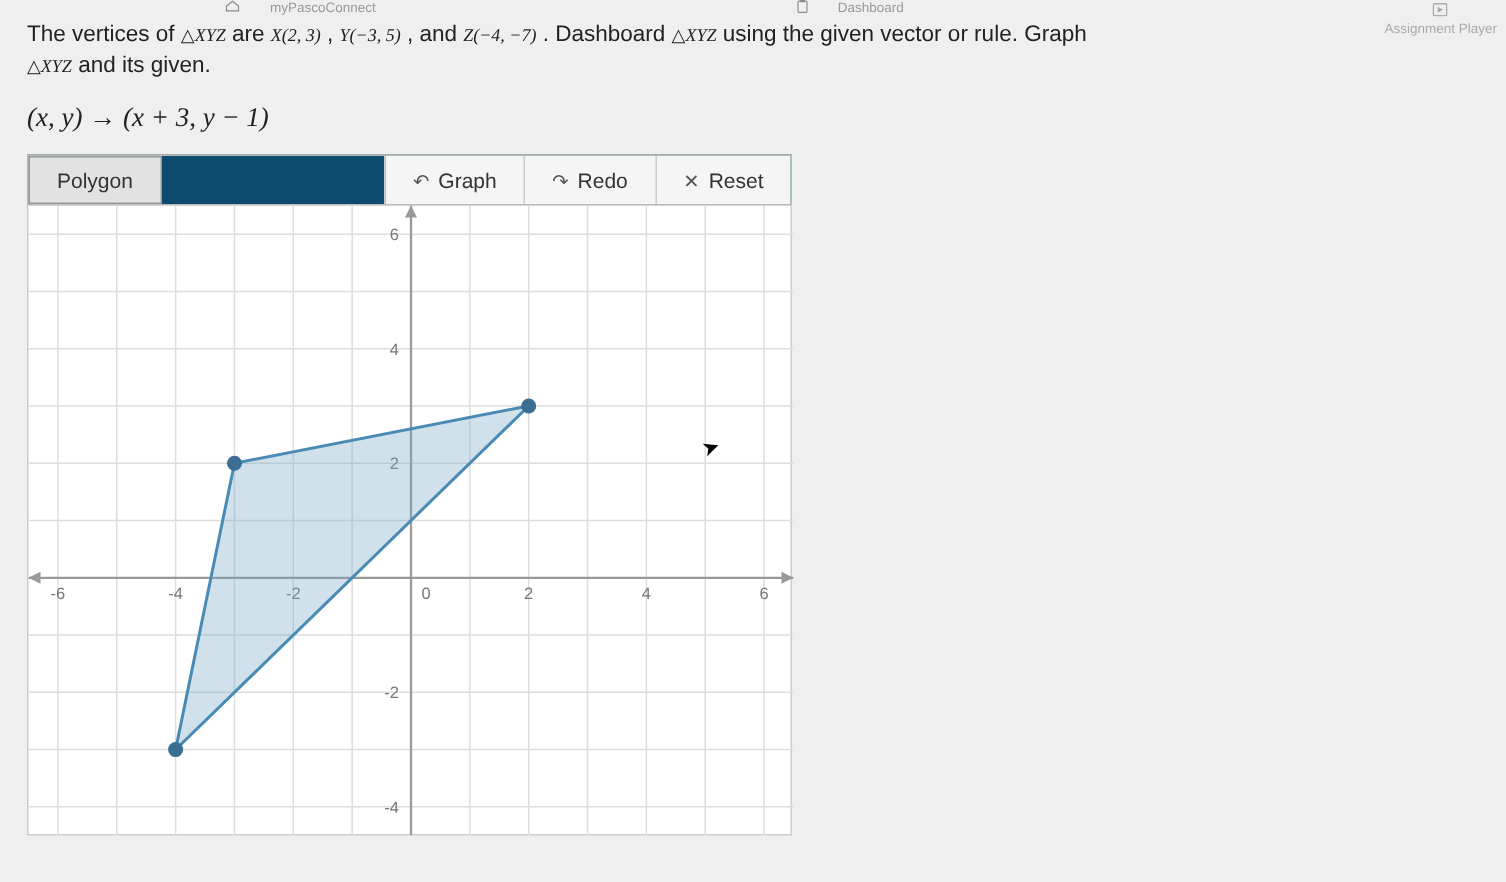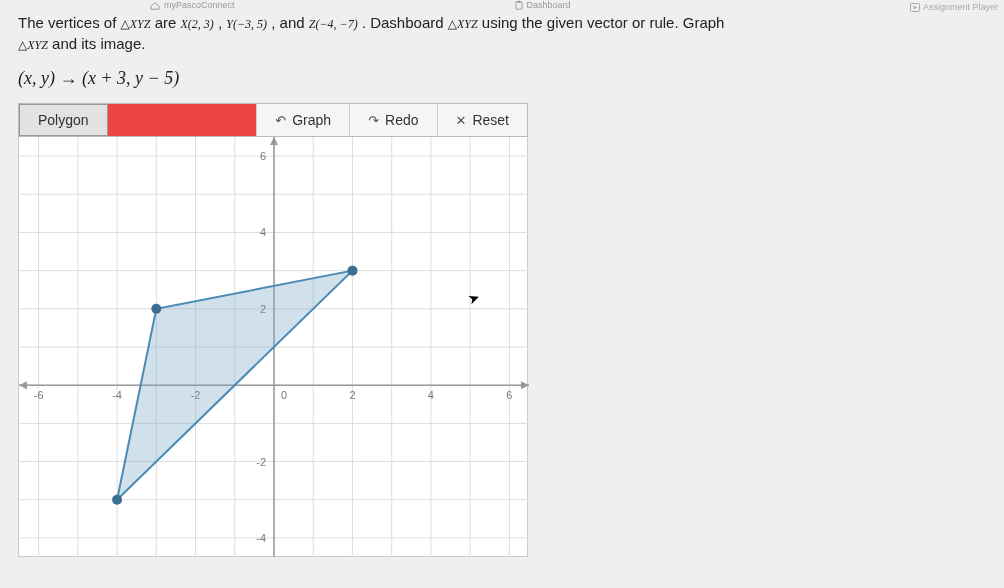--- a/index.html
+++ b/index.html
@@ -15,32 +15,33 @@
     position: absolute;
     top: 0; left: 0; right: 0;
     height: 10px;
     display: flex;
     font-size: 9px;
     color: #999;
     align-items: flex-start;
     padding-left: 150px;
     gap: 280px;
   }
-  .tab-item { display: flex; align-items: flex-end; gap: 4px; }
+  .tab-item { display: flex; align-items: flex-start; gap: 20px; }
   .tab-icon-home { width: 10px; height: 8px; }
   .tab-icon-dash { width: 8px; height: 9px; }
   .right-pill {
     position: absolute;
     right: 6px;
     top: 2px;
     font-size: 9px;
     color: #aaa;
     display: flex;
     align-items: center;
     gap: 3px;
+    flex-direction: column;
   }
   .content {
     padding: 12px 18px 0 18px;
   }
   .problem-text {
     font-size: 15px;
     color: #222;
     line-height: 1.4;
   }
   .math { font-family: 'Times New Roman', Times, serif; font-style: italic; font-size: 12px; }
@@ -50,21 +51,21 @@
     font-family: 'Times New Roman', Times, serif;
     font-style: italic;
     font-size: 18px;
     color: #222;
   }
   .toolbar {
     margin-top: 14px;
     display: flex;
     width: 510px;
     border: 1px solid #bbb;
-    background: #ef4444;
+    background: #0c4a6e;
     height: 34px;
     align-items: stretch;
   }
   .tb-btn {
     display: flex;
     align-items: center;
     justify-content: center;
     gap: 6px;
     font-size: 14px;
     color: #333;
@@ -114,24 +115,24 @@
       <rect x="0.5" y="0.5" width="9" height="8" rx="1" fill="none" stroke="#aaa" stroke-width="1"></rect>
       <path d="M3.5 2.5 L7 4.5 L3.5 6.5 Z" fill="#aaa"></path>
     </svg>
   <span>Assignment Player</span>
 </div>
 
 <div class="content">
 
   <div class="problem-text">
     <span>The vertices of </span><span class="math"><span class="up">△</span>XYZ</span><span> are </span><span class="math">X(2, 3)</span><span> , </span><span class="math">Y(−3, 5)</span><span> , and </span><span class="math">Z(−4, −7)</span><span> . Dashboard </span><span class="math"><span class="up">△</span>XYZ</span><span> using the given vector or rule. Graph </span><br>
-    <span class="math"><span class="up">△</span>XYZ</span><span> and its image.</span>
-  </div>
-
-  <div class="rule">(x, y) → (x + 3, y − 5)</div>
+    <span class="math"><span class="up">△</span>XYZ</span><span> and its given.</span>
+  </div>
+
+  <div class="rule">(x, y) → (x + 3, y − 1)</div>
 
   <div class="toolbar">
     <div class="tb-btn active">
       <span>Polygon</span>
     </div>
     <div class="tb-spacer"></div>
     <div class="tb-btn">
       <span class="tb-icon">↶</span>
       <span>Graph</span>
     </div>

